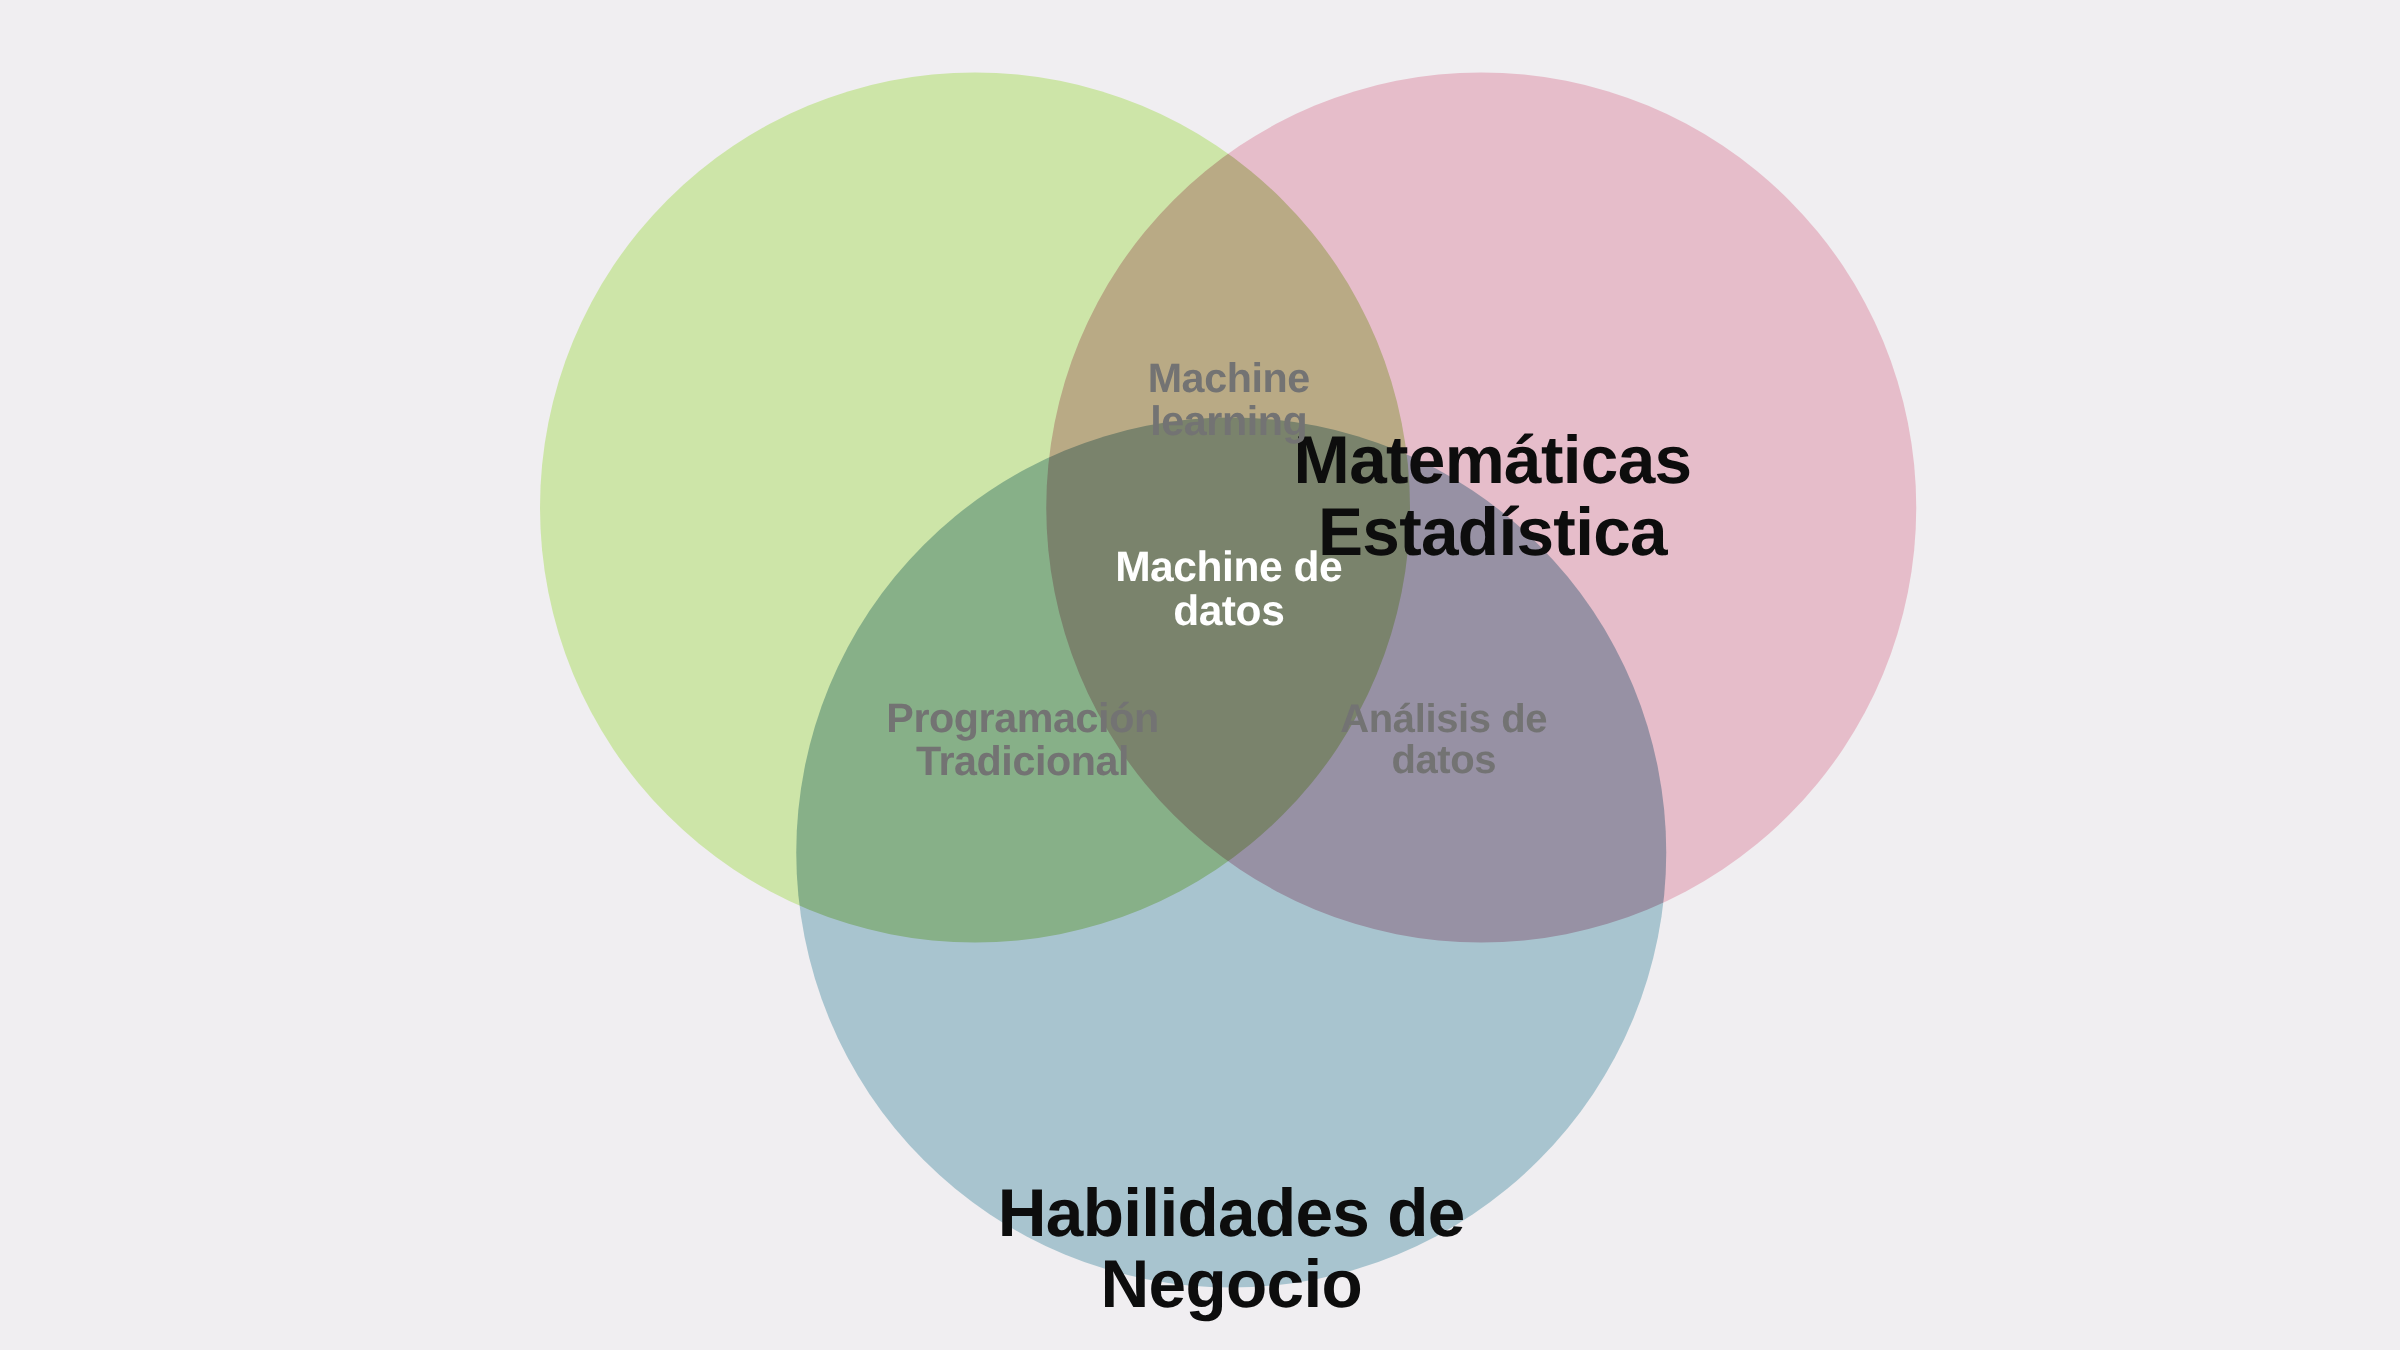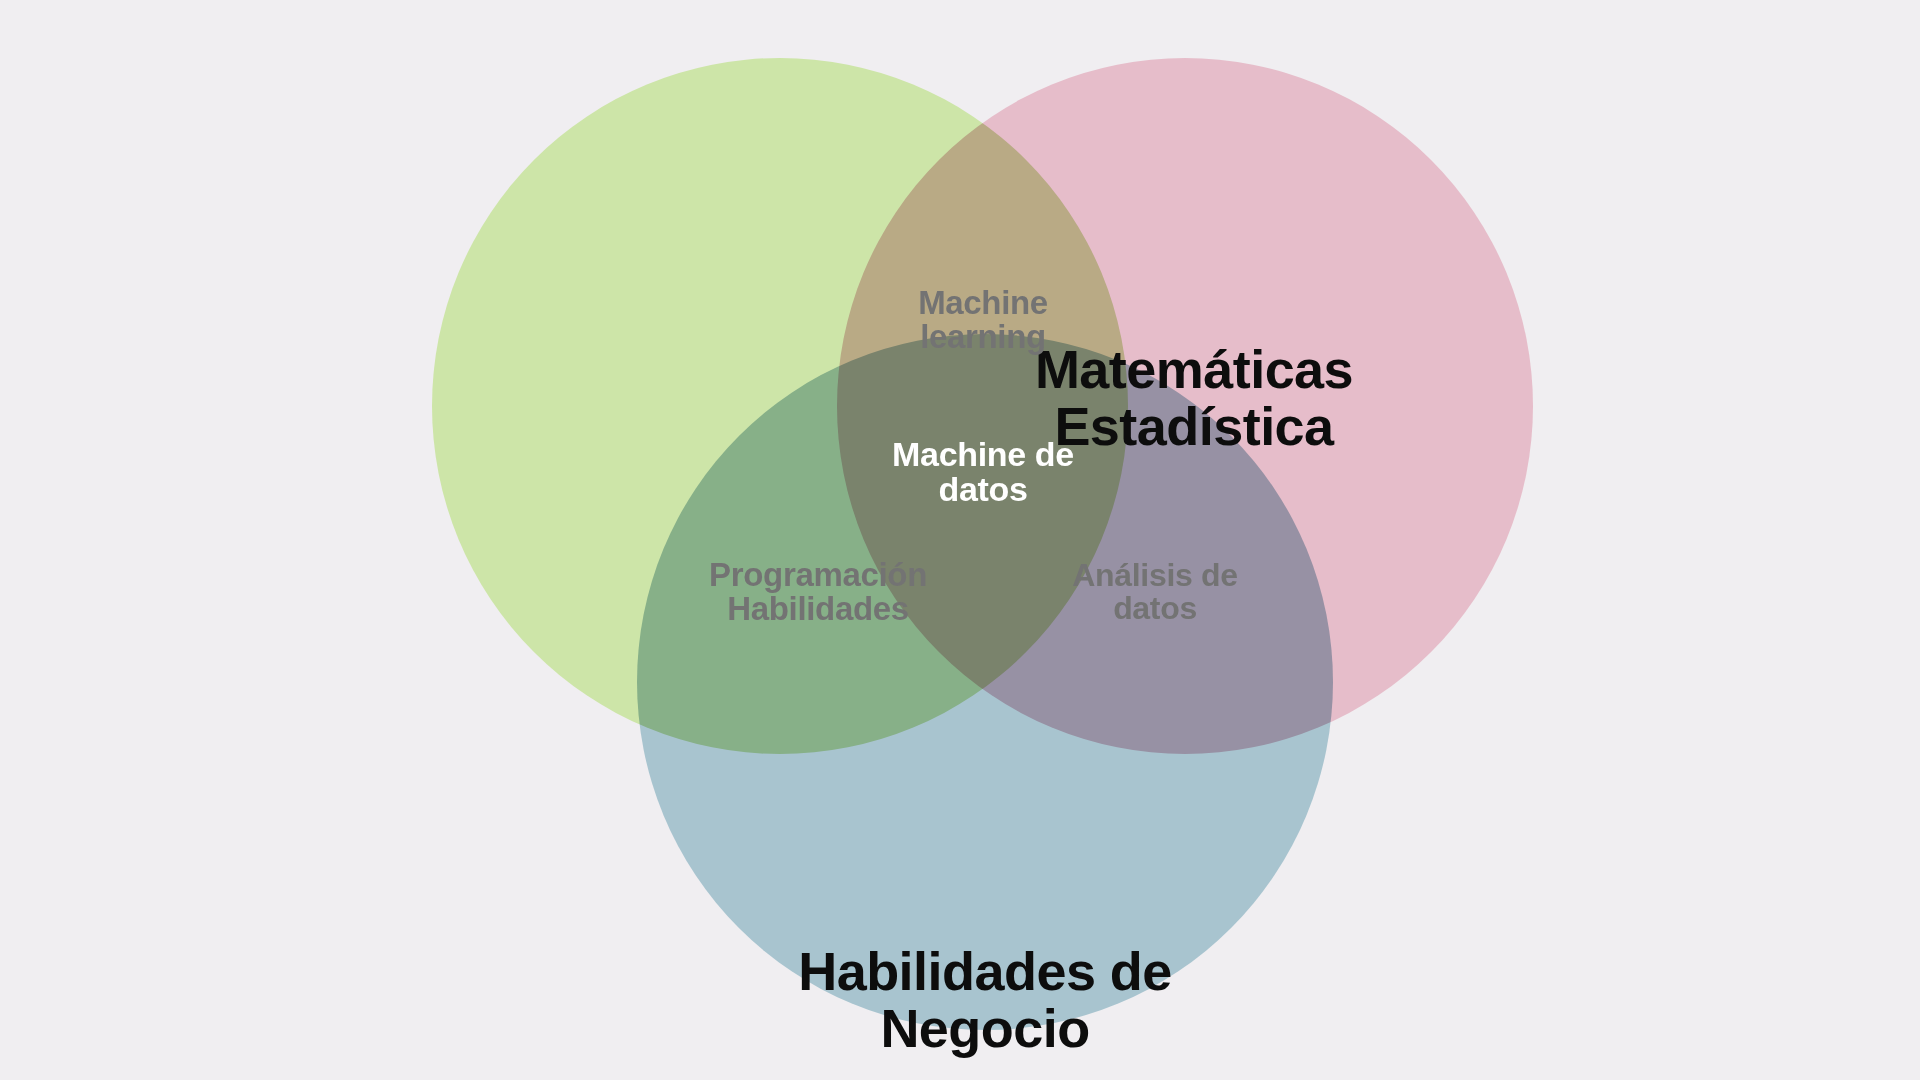--- a/index.html
+++ b/index.html
@@ -86,21 +86,21 @@
     <div class="venn-label label-primary" style="left:1194px; top:398px; width:400px;">Matemáticas
 Estadística</div>
 
     <div class="venn-label label-primary" style="left:985px; top:1000px; width:520px;text-align:center;">Habilidades de
 Negocio</div>
 
     <div class="venn-label label-overlap" style="left:983px; top:320px; width:230px;">Machine
 learning</div>
 
     <div class="venn-label label-overlap" style="left:818px; top:592px; width:260px;">Programación
-Habilidades</div>
+Tradicional</div>
 
     <div class="venn-label label-overlap" style="left:1155px; top:592px; width:260px; font-size:32px;">Análisis de
 datos</div>
 
     <div class="venn-label label-center" style="left:983px; top:472px; width:250px;">Machine de
 datos</div>
 
   </div>
 </div>
 

